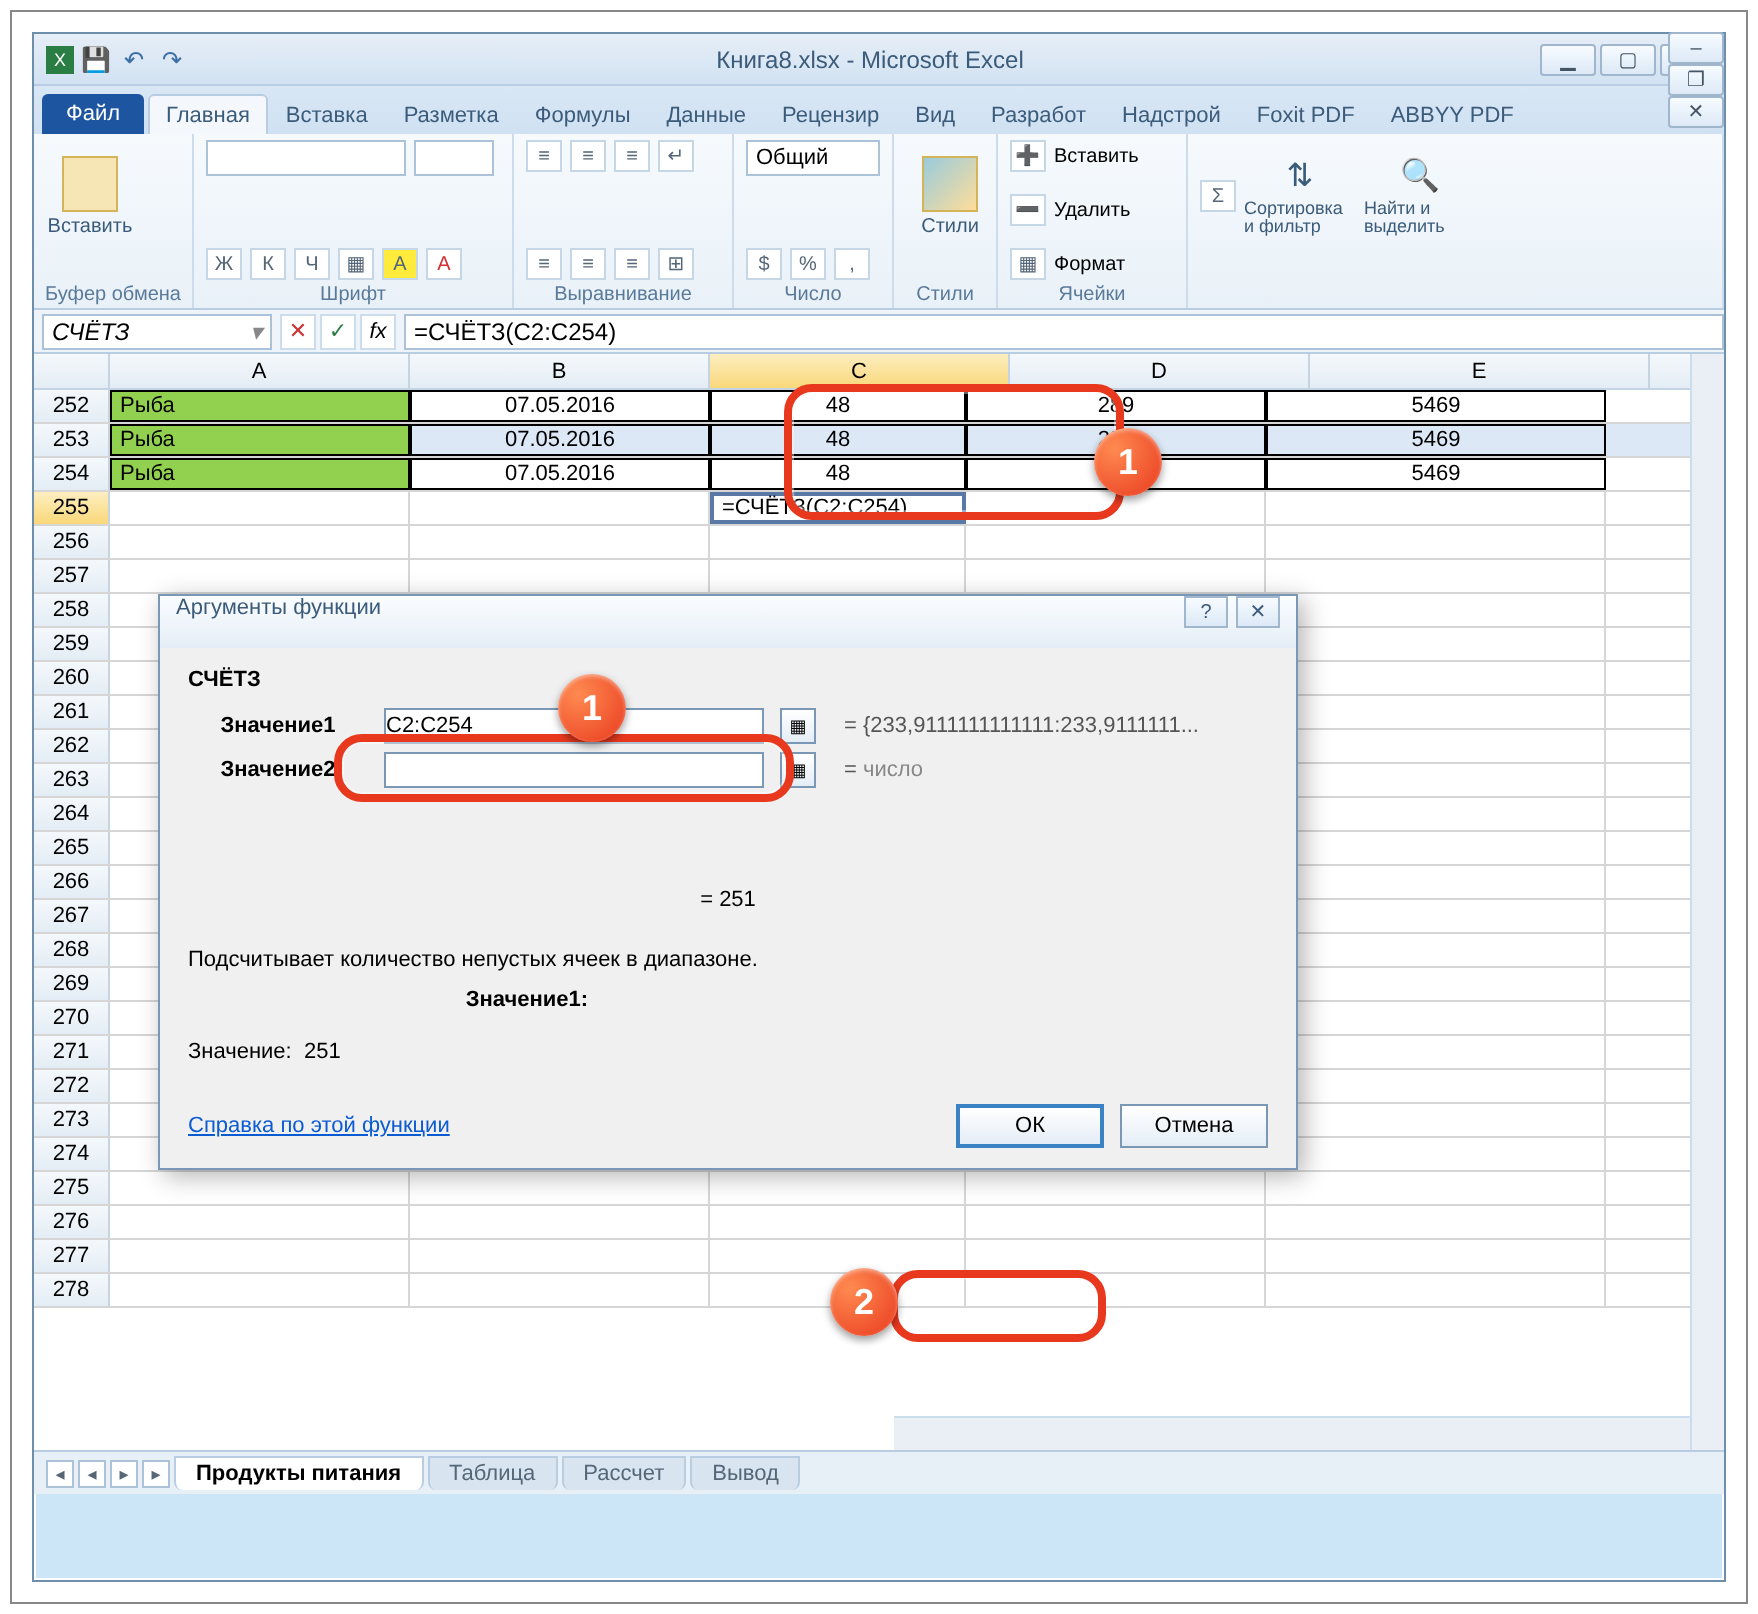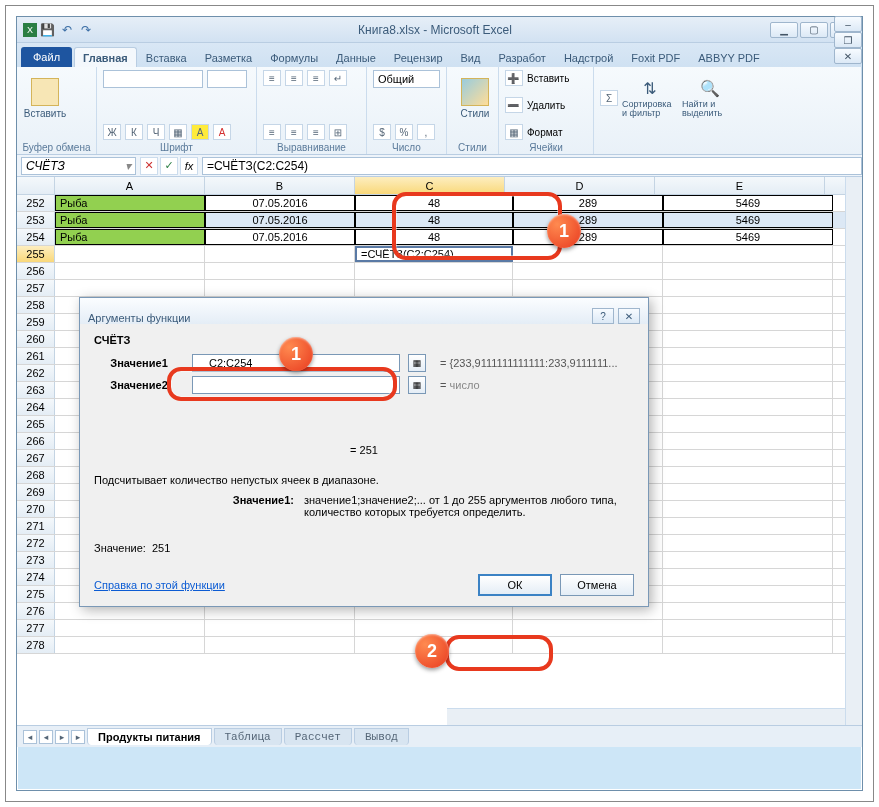--- a/index.html
+++ b/index.html
@@ -12,21 +12,21 @@
 .titlebar .qat { display:flex; gap:3px; padding:0 6px; align-items:center; }
 .qat .ico { width:16px; height:16px; display:inline-flex; align-items:center; justify-content:center; color:#3b6ea5; font-size:12px; }
 .titlebar .title { flex:1; text-align:center; color:#3b5b7a; }
 .titlebar .winbtns { display:flex; gap:2px; padding-right:4px; }
 .winbtn { width:28px; height:16px; border:1px solid #9fb6cd; background:linear-gradient(#f7fbff,#dce9f6); border-radius:2px; font-size:10px; display:flex; align-items:center; justify-content:center; color:#456; }
 
 
 .ribtabs { height:24px; display:flex; align-items:flex-end; padding-left:4px; background:linear-gradient(#d9e7f5,#cfe1f2); font-size:11px; }
 .filetab { background:#1e55a0; color:#fff; padding:4px 12px; border-radius:3px 3px 0 0; margin-right:2px; }
 .ribtab { padding:4px 8px 3px; color:#3b5b7a; border:1px solid transparent; border-bottom:none; cursor:default; }
-.ribtab.active { background:#f4f8fc; border-color:#b9cde2; border-radius:3px 3px 0 0;font-weight:bold; }
+.ribtab.active { background:#f4f8fc; border-color:#b9cde2; border-radius:3px 3px 0 0; }
 
 
 .ribbon { height:88px; background:linear-gradient(#f6fafd,#e9f1f8); border-bottom:1px solid #b9cde2; display:flex; font-size:11px; }
 .rgroup { border-right:1px solid #cbdced; padding:3px 6px 14px; position:relative; display:flex; flex-direction:column; justify-content:space-between; }
 .rgroup .glabel { position:absolute; bottom:1px; left:0; right:0; text-align:center; font-size:10px; color:#5a7a9a; }
 .rgroup .row { display:flex; gap:4px; align-items:center; }
 .big { width:44px; height:56px; display:flex; flex-direction:column; align-items:center; justify-content:center; gap:2px; color:#3b5b7a; font-size:10px; }
 .big .i { width:28px; height:28px; background:#f7e6b5; border:1px solid #d4b45a; }
 .mini { width:18px; height:16px; border:1px solid #c5d6e7; background:#fff; display:inline-flex; align-items:center; justify-content:center; font-size:10px; color:#567; }
 .combo { height:18px; border:1px solid #abc2d9; background:#fff; font-size:11px; padding:0 4px; display:flex; align-items:center; }
@@ -41,49 +41,49 @@
 
 .grid { position:relative; background:#fff; height:570px; overflow:hidden; }
 .colhead { display:flex; height:18px; background:linear-gradient(#f4f8fb,#e4edf5); border-bottom:1px solid #c4d4e3; font-size:11px; }
 .rowhead { width:38px; text-align:center; border-right:1px solid #c4d4e3; background:linear-gradient(#f4f8fb,#e4edf5); font-size:11px; display:flex; align-items:center; justify-content:center; }
 .ch { border-right:1px solid #c4d4e3; text-align:center; display:flex; align-items:center; justify-content:center; }
 .ch.A{width:150px}.ch.B{width:150px}.ch.C{width:150px}.ch.D{width:150px}.ch.E{width:170px}
 .ch.sel, .rowhead.sel { background:linear-gradient(#fdeec0,#f9d87a); }
 .grow { display:flex; height:17px; border-bottom:1px solid #d6d6d6; font-size:11px; }
 .cell { border-right:1px solid #d6d6d6; display:flex; align-items:center; justify-content:center; padding:0 4px; }
 .cell.A{width:150px; justify-content:flex-start;}
-.cell.B{width:150px}.cell.C{width:158px}.cell.D{width:150px}.cell.E{width:170px}
+.cell.B{width:150px}.cell.C{width:128px}.cell.D{width:150px}.cell.E{width:170px}
 .greenfill { background:#92d050; border:1px solid #000; }
 .bordered { border:1px solid #000; }
 .editcell { border:2px solid #5a7aa5; background:#fff; justify-content:flex-start; }
 
 
 .sheettabs { position:absolute; bottom:0; left:0; right:0; height:22px; background:#e7eff7; border-top:1px solid #b9cde2; display:flex; align-items:center; font-size:11px; padding-left:6px; gap:2px; }
 .navbtn { width:14px; height:14px; border:1px solid #abc2d9; background:#fff; font-size:9px; display:flex; align-items:center; justify-content:center; color:#567; }
 .stab { padding:2px 10px; background:#fff; border:1px solid #b9cde2; border-bottom:none; border-radius:0 0 4px 4px; }
 .stab.active { font-weight:bold; background:#fff; }
-.stab.inactive { background:#d8e5f1; color:#567;font-family:Liberation Mono, monospace; }
+.stab.inactive { background:#d8e5f1; color:#567; }
 
 
 .status { height:20px; background:#dfe9f3; border-top:1px solid #b9cde2; font-size:11px; display:flex; align-items:center; padding:0 8px; color:#456; }
 
 
 .dialog { position:absolute; left:62px; top:280px; width:570px; background:#f0f0f0; border:1px solid #7a98b6; box-shadow:3px 3px 12px rgba(0,0,0,.3); font-size:11px; }
-.dlgtitle { height:26px; background:linear-gradient(#fbfdff,#e4edf6); display:flex; align-items:flex-end; padding:0 8px; justify-content:space-between; color:#3b5b7a;gap:33px; }
+.dlgtitle { height:26px; background:linear-gradient(#fbfdff,#e4edf6); display:flex; align-items:flex-start; padding:0 8px; justify-content:space-between; color:#3b5b7a;gap:33px; }
 .dlgtitle .btns { display:flex; gap:4px; }
 .dlgtitle .btns span { width:22px; height:16px; border:1px solid #9fb6cd; background:linear-gradient(#f7fbff,#dce9f6); display:flex; align-items:center; justify-content:center; font-size:10px; }
 .dlgbody { padding:10px 14px; }
 .dlg-func { font-weight:bold; margin-bottom:8px; }
 .argrow { display:flex; align-items:center; margin:4px 0; gap:8px; }
 .argrow .lbl { width:90px; text-align:center; font-weight:bold; }
-.argrow input { width:208px; height:18px; border:1px solid #7a98b6; padding:0 16px; font-size:11px; }
+.argrow input { width:190px; height:18px; border:1px solid #7a98b6; padding:0 0; font-size:11px; }
 .argrow .refbtn { width:18px; height:18px; border:1px solid #7a98b6; background:linear-gradient(#fff,#e4edf6); display:flex; align-items:center; justify-content:center; font-size:9px; }
 .argrow .preview { color:#555; margin-left:6px; }
 .dlg-desc { margin:18px 0 8px; }
-.dlg-argdesc { display:flex; gap:10px; margin-bottom:24px; }
+.dlg-argdesc { display:flex; gap:10px; margin-bottom:14px;align-items:center; }
 .dlg-argdesc .al { width:200px; text-align:right; font-weight:bold; }
 .dlgfoot { display:flex; justify-content:space-between; align-items:center; padding:10px 14px; }
 .dlgfoot a { color:#0b5bd3; text-decoration:underline; font-size:11px; }
 .dlgfoot .btns { display:flex; gap:8px;justify-content:flex-end; }
 .dbtn { width:74px; height:22px; border:1px solid #7a98b6; background:linear-gradient(#fff,#e4edf6); display:flex; align-items:center; justify-content:center; }
 .dbtn.primary { border:2px solid #3b82c4; }
 
 
 .annot { position:absolute; border:4px solid #e8391e; border-radius:14px; pointer-events:none; box-shadow:0 0 0 1px rgba(255,255,255,.4) inset; }
 .badge { position:absolute; width:34px; height:34px; border-radius:50%; background:radial-gradient(circle at 30% 30%, #ff8a50, #e8391e); color:#fff; font-weight:bold; font-size:18px; display:flex; align-items:center; justify-content:center; box-shadow:0 2px 4px rgba(0,0,0,.4), inset 0 1px 2px rgba(255,255,255,.5); pointer-events:none; }
@@ -494,21 +494,20 @@
       <div class="argrow">
         <div class="lbl">Значение2</div>
         <input value="" style="">
         <div class="refbtn">▦</div>
         <div class="preview"><span>=</span> <span style="color:#888">число</span></div>
       </div>
       <div style="text-align:center;margin-top:50px"><span>=</span> <span>251</span></div>
       <div class="dlg-desc">Подсчитывает количество непустых ячеек в диапазоне.</div>
       <div class="dlg-argdesc">
         <div class="al">Значение1:</div>
-        <div style="flex:1">значение1;значение2;... от 1 до 255 аргументов любого типа, количество которых требуется определить.</div>
       </div>
       <div><span>Значение:</span>&nbsp;&nbsp;<span>251</span></div>
     </div>
     <div class="dlgfoot">
       <a href="#">Справка по этой функции</a>
       <div class="btns">
         <div class="dbtn primary">ОК</div>
         <div class="dbtn">Отмена</div>
       </div>
     </div>

